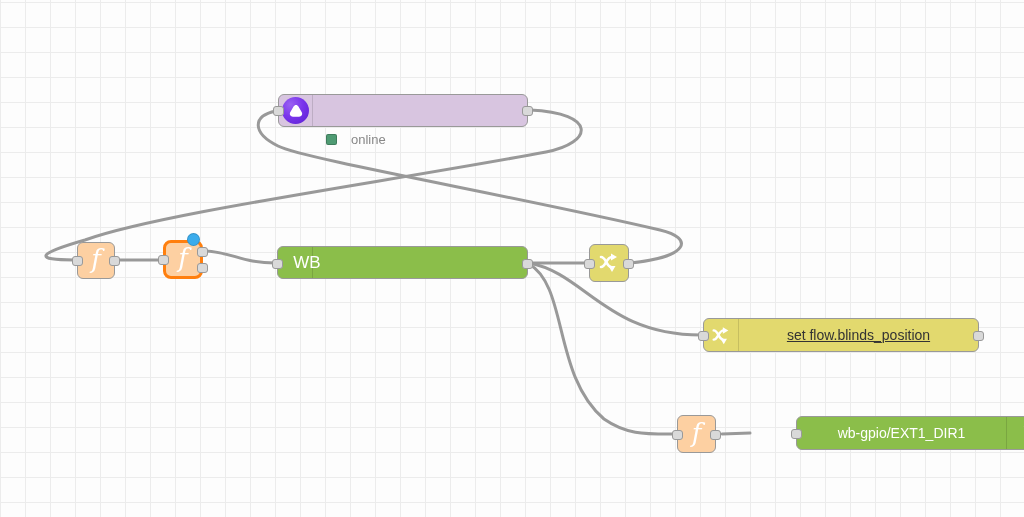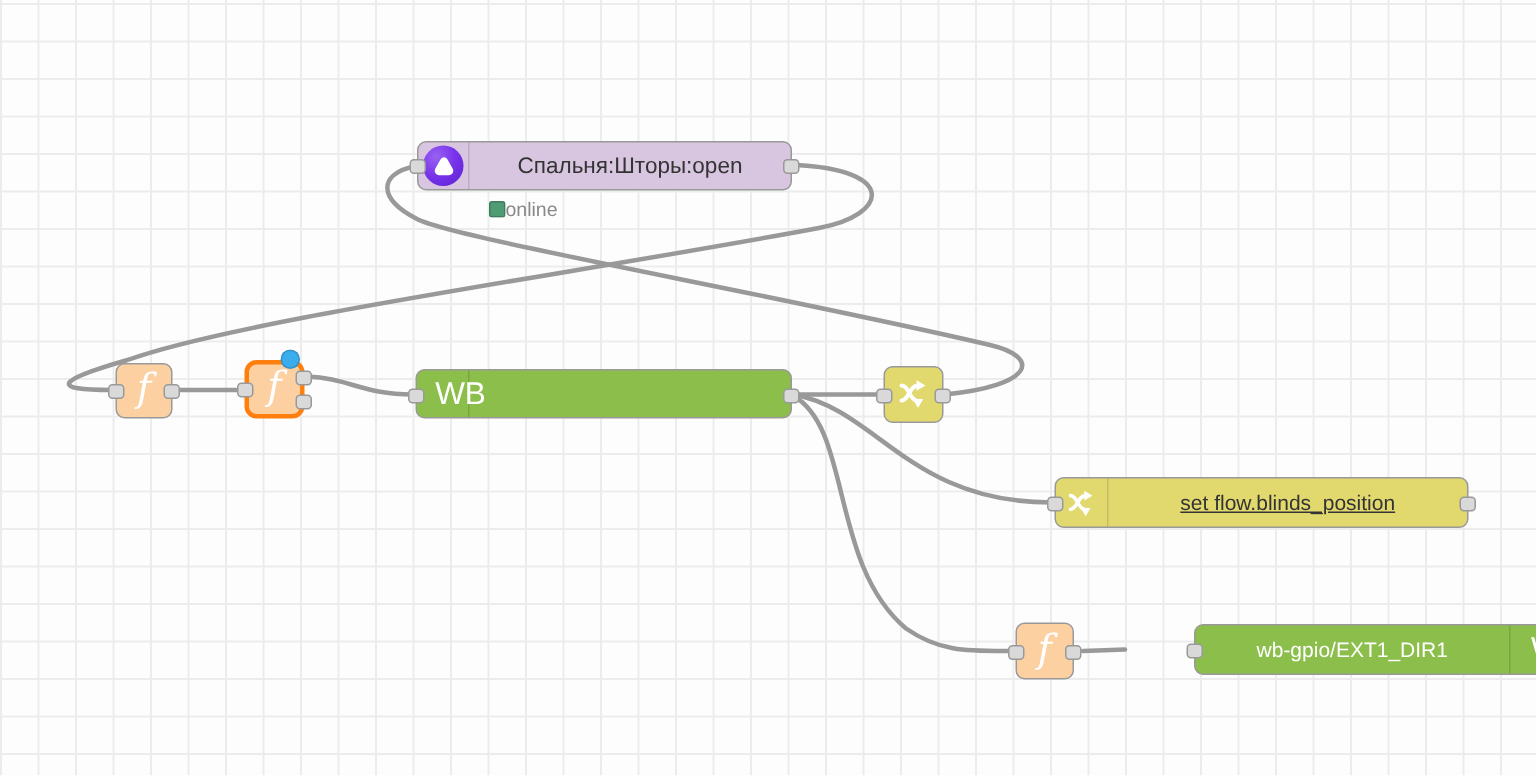--- a/index.html
+++ b/index.html
@@ -24,34 +24,34 @@
     position:absolute;width:11px;height:10px;background:#d9d9d9;
     border:1px solid #999;border-radius:3px;box-sizing:border-box;
   }
   .label{flex:1;text-align:center;white-space:nowrap;font-size:14px;}
   .label.light{color:#fff;}
 
   
   .iconzone{height:100%;display:flex;align-items:center;justify-content:center;}
   .iconzone.left{border-right:1px solid rgba(0,0,0,0.12);}
   .iconzone.right{border-left:1px solid rgba(0,0,0,0.12);}
-  .badge{color:#fff;font-size:21px;margin-left:24px;}
+  .badge{color:#fff;font-size:17px;margin-left:24px;}
 
   
   #node-alice{left:278px;top:94px;width:250px;}
   #node-alice .iconzone{width:33px;}
   .alice-circle{
     width:27px;height:27px;border-radius:50%;
     background:radial-gradient(circle at 32% 28%, #9a62f2 0%, #7a35ec 45%, #5a1fd0 100%);
     display:flex;align-items:center;justify-content:center;
   }
   #node-alice .label{font-size:15px;}
 
   
-  .status{position:absolute;left:286px;top:132px;display:flex;align-items:center;gap:0;padding-left:40px;}
+  .status{position:absolute;left:286px;top:132px;display:flex;align-items:center;gap:14px;padding-left:40px;}
   .status-dot{width:11px;height:11px;border-radius:2px;border:1px solid rgba(0,0,0,0.2);box-sizing:border-box;}
   .status-text{font-size:13px;color:#888;}
 
   
   .fn{width:38px;height:37px;justify-content:center;}
   #node-function1{left:77px;top:242px;}
   #node-function2{left:163px;top:240px;width:40px;height:39px;border:3px solid #ff7f0e;border-radius:8px;}
   #node-function3{left:677px;top:415px;width:39px;height:38px;}
   .fglyph{font-family:"DejaVu Serif",serif;font-style:italic;font-size:26px;color:#fff;line-height:1;margin-top:-3px;}
   .changed-dot{
@@ -90,21 +90,20 @@
 
   <div class="node" id="node-alice" style="background-color: rgb(216, 197, 224);">
     <div class="port" style="left:-6px;top:11px;"></div>
     <div class="iconzone left">
       <div class="alice-circle">
         <svg width="18" height="18" viewBox="0 0 20 20">
           <path fill="#fff" d="M10 3.2 C11.1 3.2 12.1 3.9 12.7 5 L16.4 11.5 C17 12.6 17 13.8 16.4 14.8 C15.8 15.8 14.7 16.4 13.5 16.4 L6.5 16.4 C5.3 16.4 4.2 15.8 3.6 14.8 C3 13.8 3 12.6 3.6 11.5 L7.3 5 C7.9 3.9 8.9 3.2 10 3.2 Z"></path>
         </svg>
       </div>
     </div>
-    <div class="label">Спальня:Шторы:open</div>
     <div class="port" style="right:-6px;top:11px;"></div>
   </div>
 
   <div class="status">
     <div class="status-dot" style="background-color: rgb(79, 155, 115);"></div>
     <div class="status-text">online</div>
   </div>
 
   <div class="node fn" id="node-function1" style="background-color: rgb(253, 208, 162);">
     <div class="port" style="left:-6px;top:13px;"></div>

